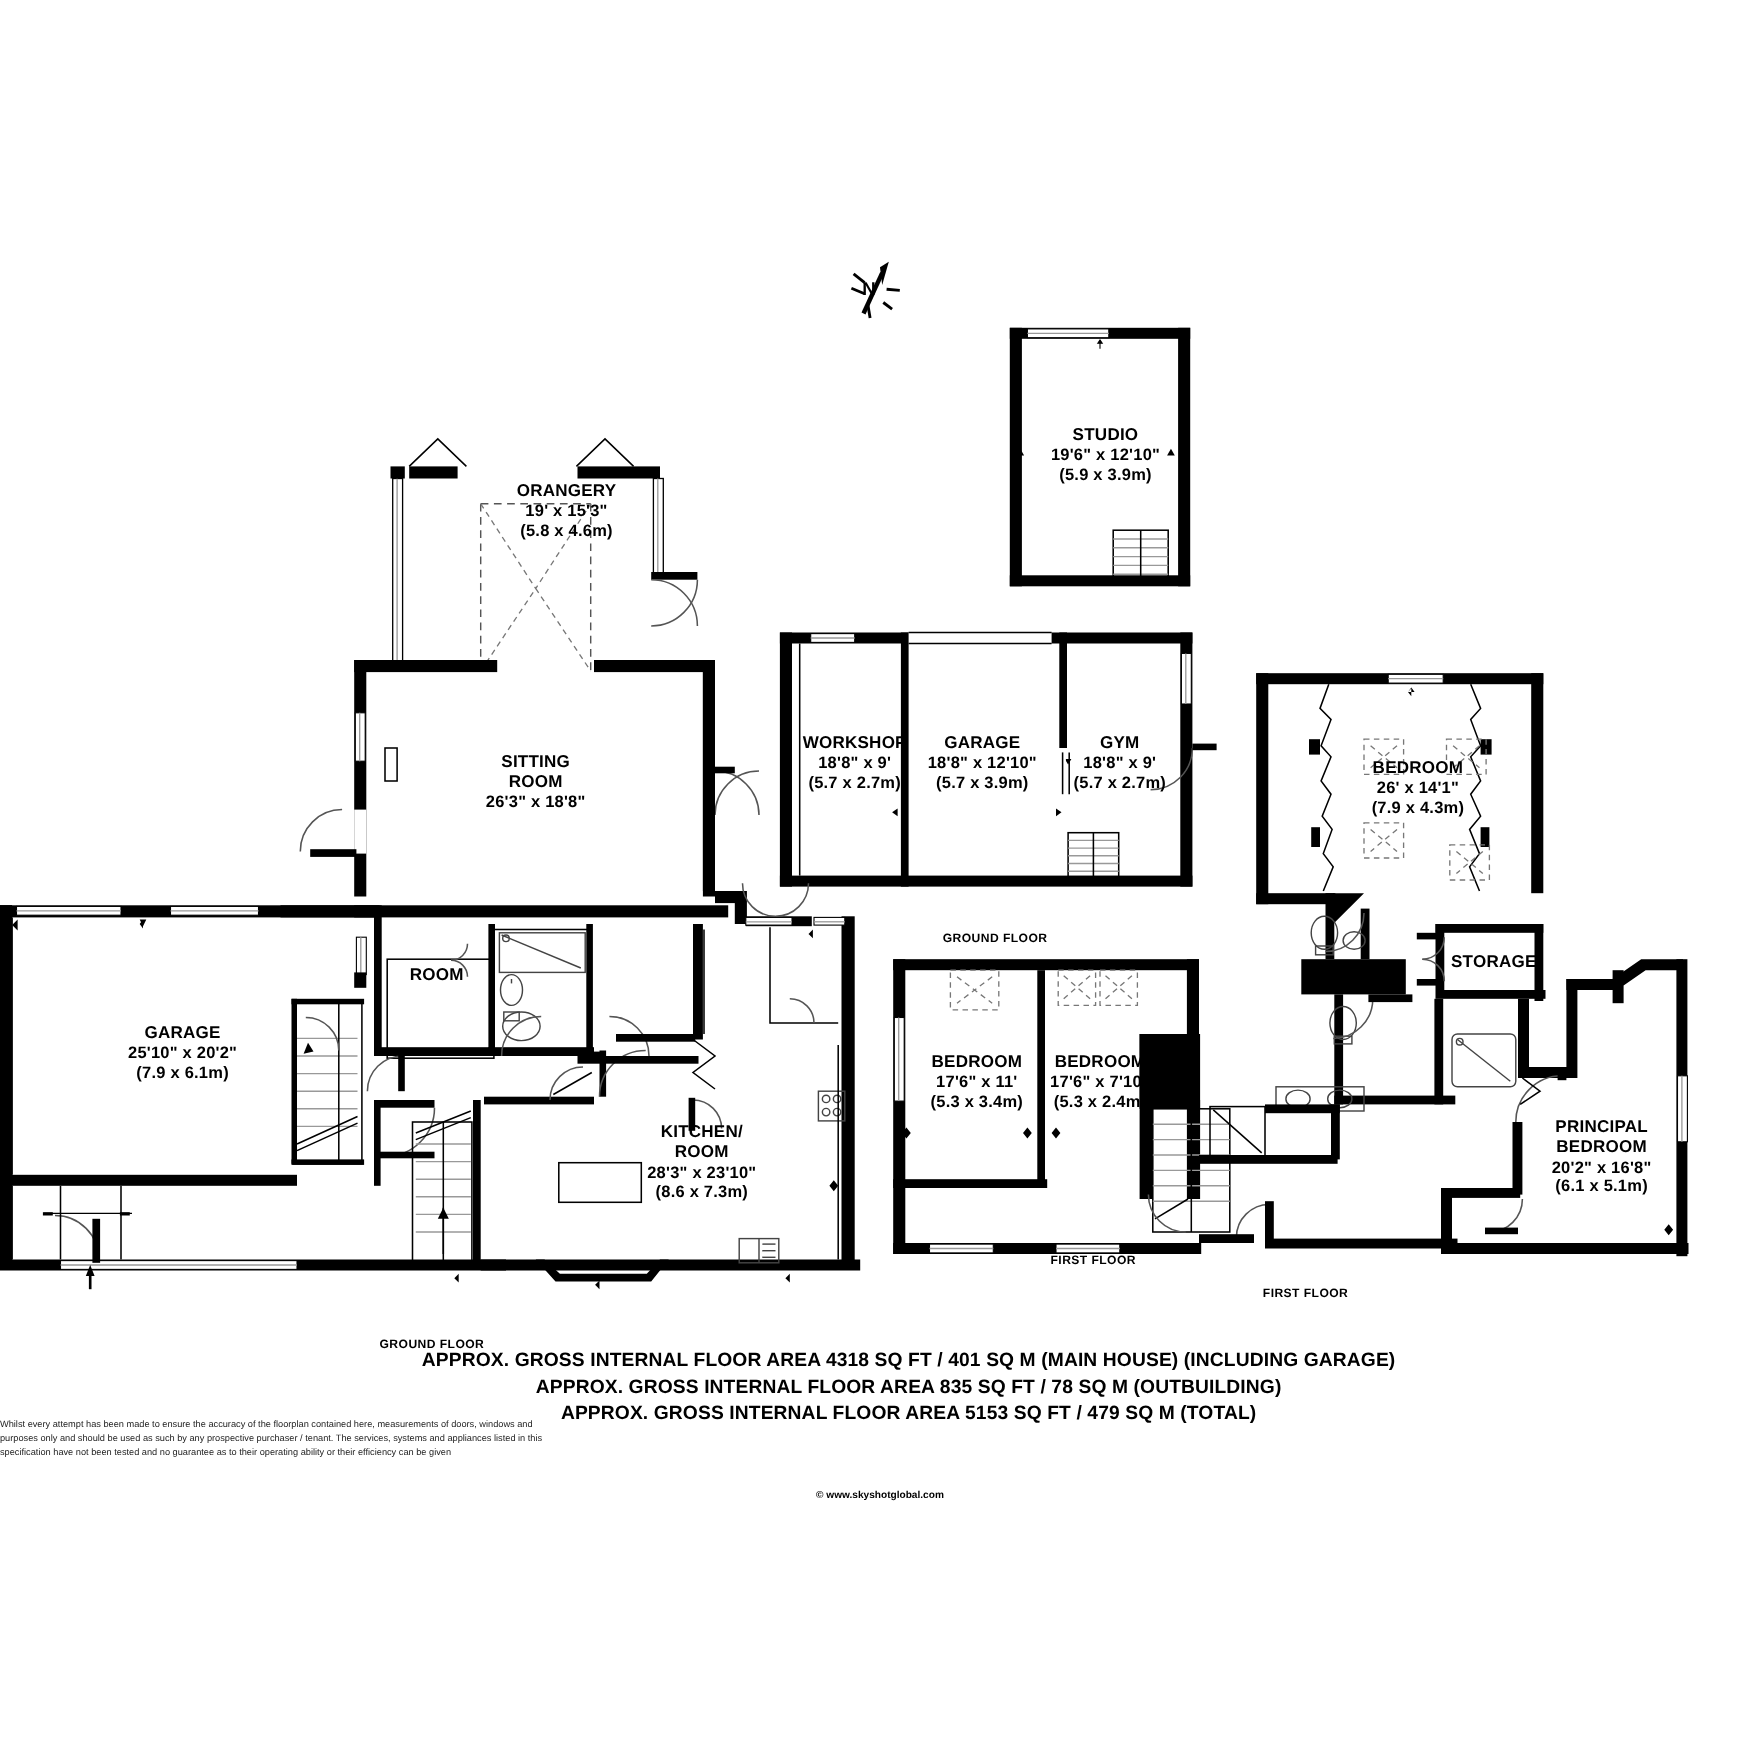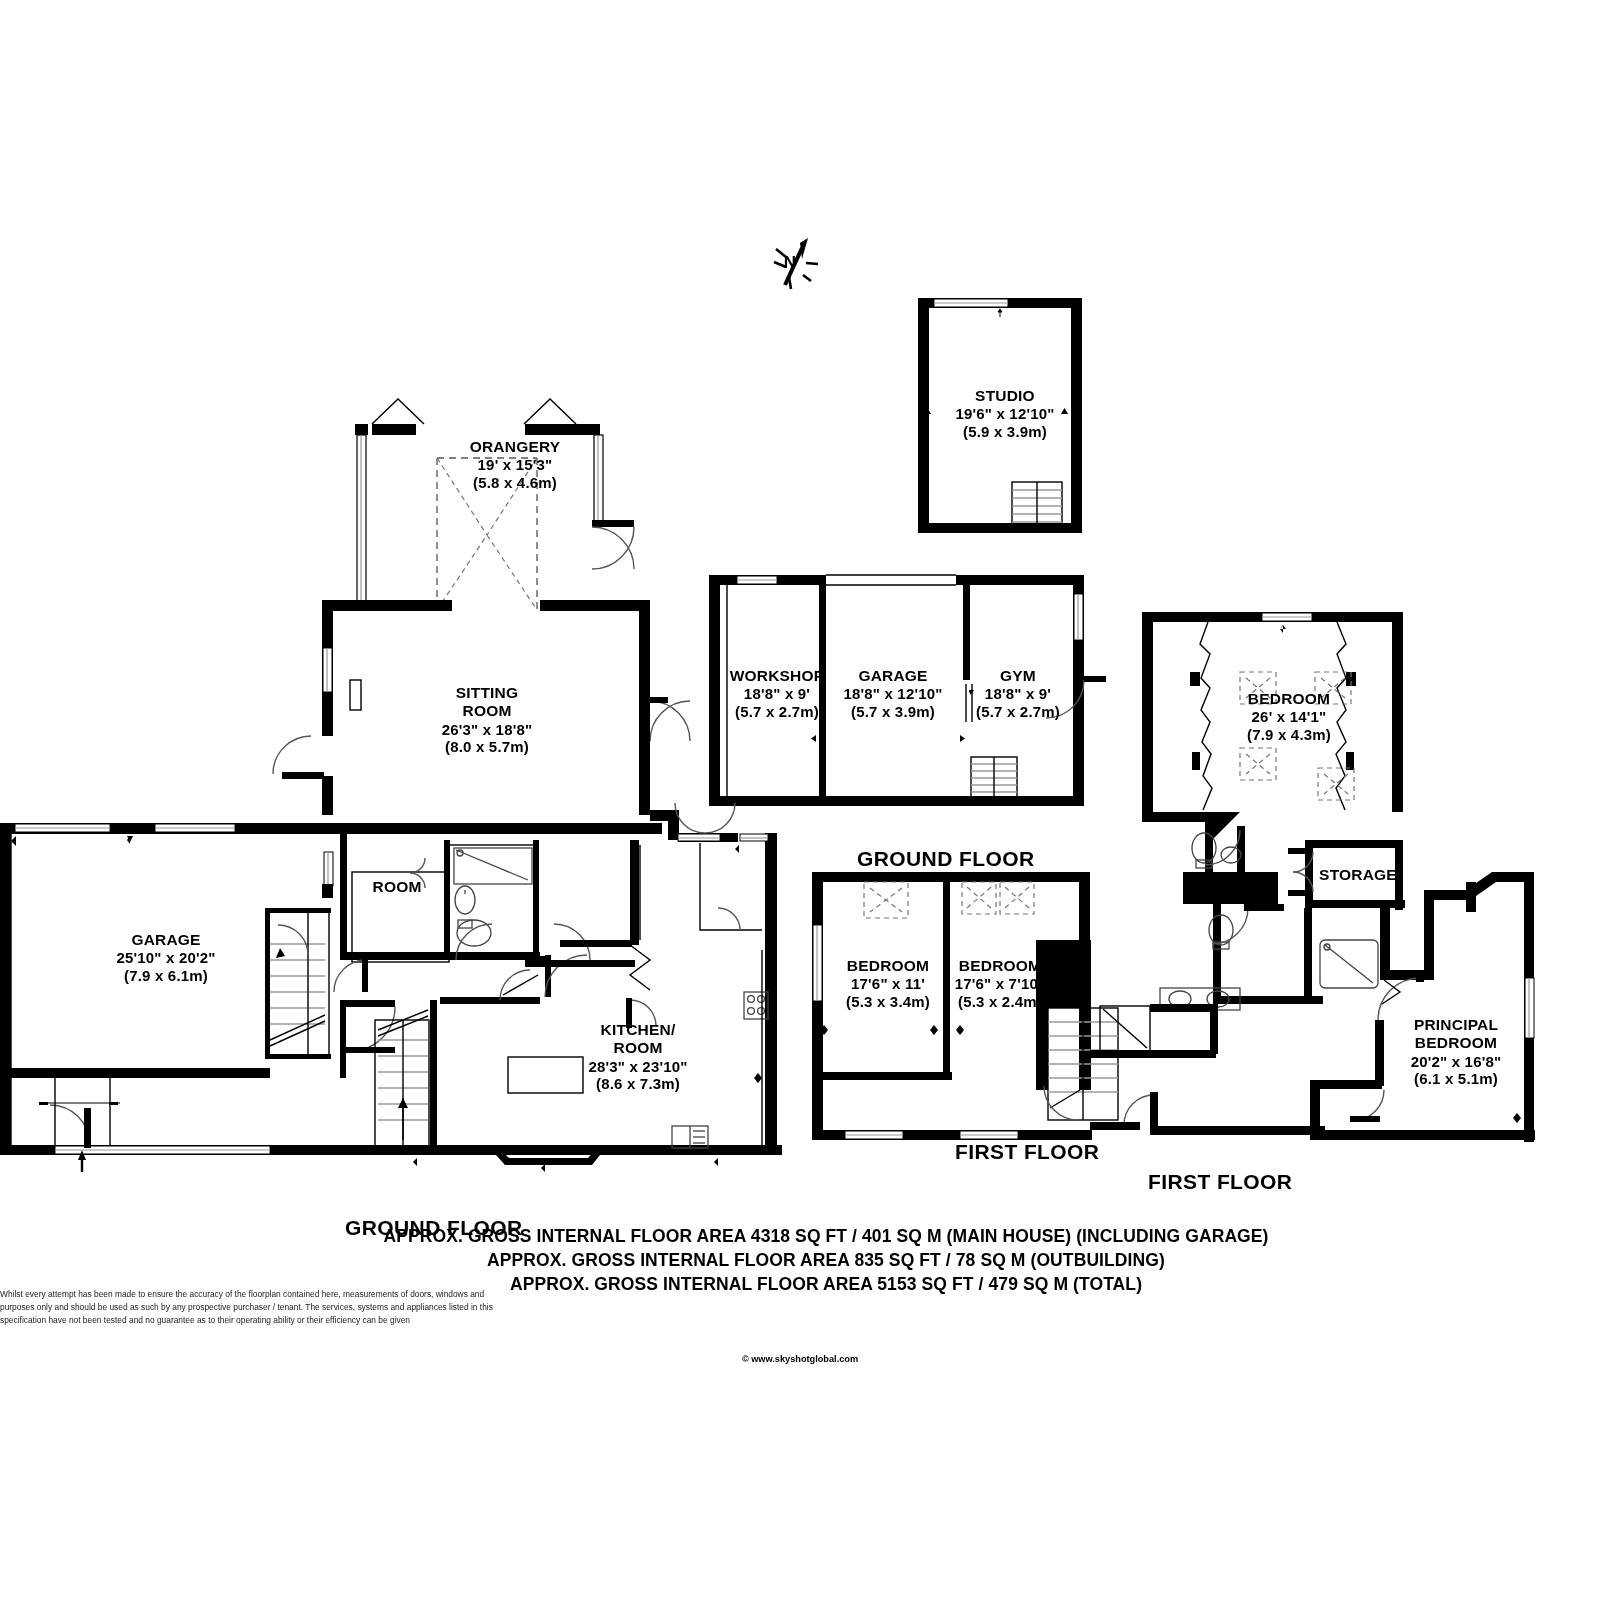--- a/index.html
+++ b/index.html
@@ -38,21 +38,21 @@
   .room-label .name {
     font-size: 15.5px;
     font-weight: bold;
   }
   .room-label .dim {
     font-size: 15px;
     font-weight: bold;
   }
   .floor-label {
     position: absolute;
-    font-size: 21px;
+    font-size: 11px;
     font-weight: bold;
     letter-spacing: 0.4px;
     white-space: nowrap;
   }
   .area-block {
     position: absolute;
     left: 0;
     width: 1600px;
     text-align: center;
     padding-left: 26px;
@@ -564,21 +564,20 @@
   <div class="room-label" style="left:0;top:438px;width:974px;margin-left:28px;">
     <div class="name">ORANGERY</div>
     <div class="dim">19' x 15'3"</div>
     <div class="dim">(5.8 x 4.6m)</div>
   </div>
 
   <div class="room-label" style="left:0;top:684px;width:974px;">
     <div class="name">SITTING</div>
     <div class="name">ROOM</div>
     <div class="dim">26'3" x 18'8"</div>
-    <div class="dim">(8.0 x 5.7m)</div>
   </div>
 
   <div class="room-label" style="left:0;top:878px;width:794px;">
     <div class="name">ROOM</div>
   </div>
 
   <div class="room-label" style="left:0;top:931px;width:332px;">
     <div class="name">GARAGE</div>
     <div class="dim">25'10" x 20'2"</div>
     <div class="dim">(7.9 x 6.1m)</div>

